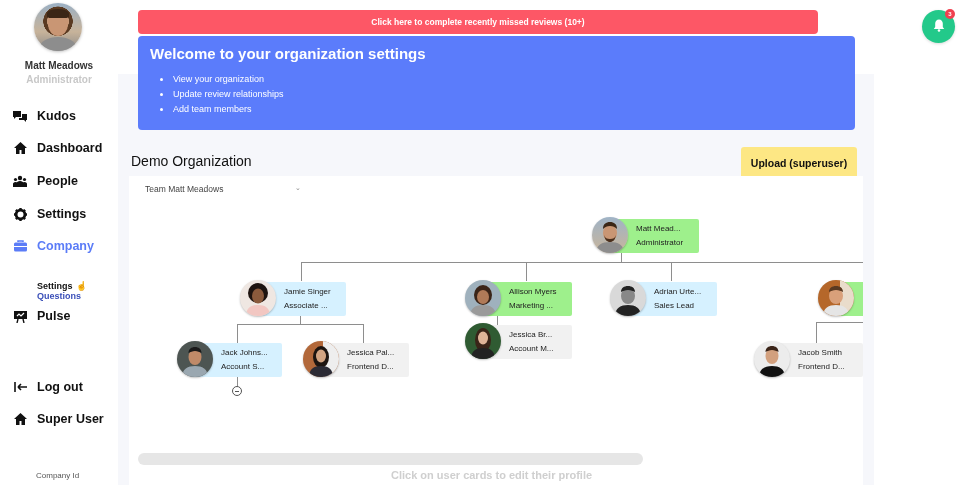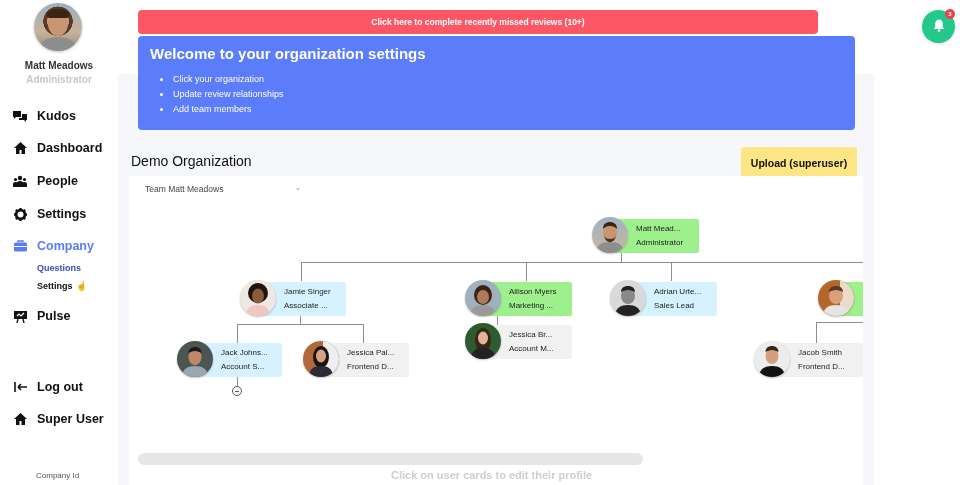--- a/index.html
+++ b/index.html
@@ -12,21 +12,21 @@
   .avatar-big .face { position:absolute; left:14px; top:9px; width:20px; height:24px; border-radius: 45% 45% 50% 50%; background:#c99674; }
   .avatar-big .hair { position:absolute; left:13px; top:6px; width:22px; height:9px; border-radius: 50% 50% 20% 20%; background:#3b2616; }
   .avatar-big .shirt { position:absolute; left:6px; top:34px; width:36px; height:20px; border-radius: 50% 50% 0 0; background:#8d8d8d; }
   .user-name { position: absolute; left: 0; width: 118px; top: 60px; text-align: center; font-size: 10px; font-weight: bold; color: #333; }
   .user-role { position: absolute; left: 0; width: 118px; top: 74px; text-align: center; font-size: 10px; font-weight: bold; color: #c8c8c8; }
 
   .nav-item { position: absolute; left: 13px; display: flex; align-items: center; font-size: 12.5px; font-weight: bold; color: #111; cursor: pointer; }
   .nav-item .ico { width: 14px; height: 14px; margin-right: 10px; display: inline-flex; align-items: center; justify-content: center; }
   .nav-item.active { color: #5b7cf7; }
   .sub-item { position: absolute; left: 37px; font-size: 9px; font-weight: bold; cursor: pointer; }
-  .sub-item.active { color: #3a4fb8; }
+  .sub-item.active { color: #3a4fb8; margin-top: 28px; }
   .company-id { position: absolute; left: 36px; top: 471px; font-size: 8px; color: #555; }
 
   
   .bg-panel { position: absolute; left: 118px; top: 74px; width: 756px; height: 411px; background: #f6f7fb; }
 
   .alert-bar { position: absolute; left: 138px; top: 3px; width: 680px; height: 24px; background: #fd5766; border-radius: 4px; color: #fff; font-size: 8.5px; font-weight: bold; display: flex; align-items: center; justify-content: center; cursor: pointer; margin-top: 7px; }
 
   .welcome { position: absolute; left: 138px; top: 36px; width: 717px; height: 94px; background: #5b7cfb; border-radius: 4px; color: #fff; padding: 9px 12px; }
   .welcome h1 { font-size: 15px; font-weight: bold; margin-bottom: 10px; }
   .welcome ul { list-style: none; padding-left: 10px; }
@@ -161,21 +161,21 @@
     <div class="company-id">Company Id</div>
   </aside>
 
   <div class="bg-panel"></div>
 
   <div class="alert-bar">Click here to complete recently missed reviews (10+)</div>
 
   <div class="welcome">
     <h1>Welcome to your organization settings</h1>
     <ul>
-      <li>Click your organization</li>
+      <li>View your organization</li>
       <li>Update review relationships</li>
       <li>Add team members</li>
     </ul>
   </div>
 
   <div class="org-title">Demo Organization</div>
   <div class="upload-btn">Upload (superuser)</div>
 
   <div class="chart-card">
     <div class="team-select">

